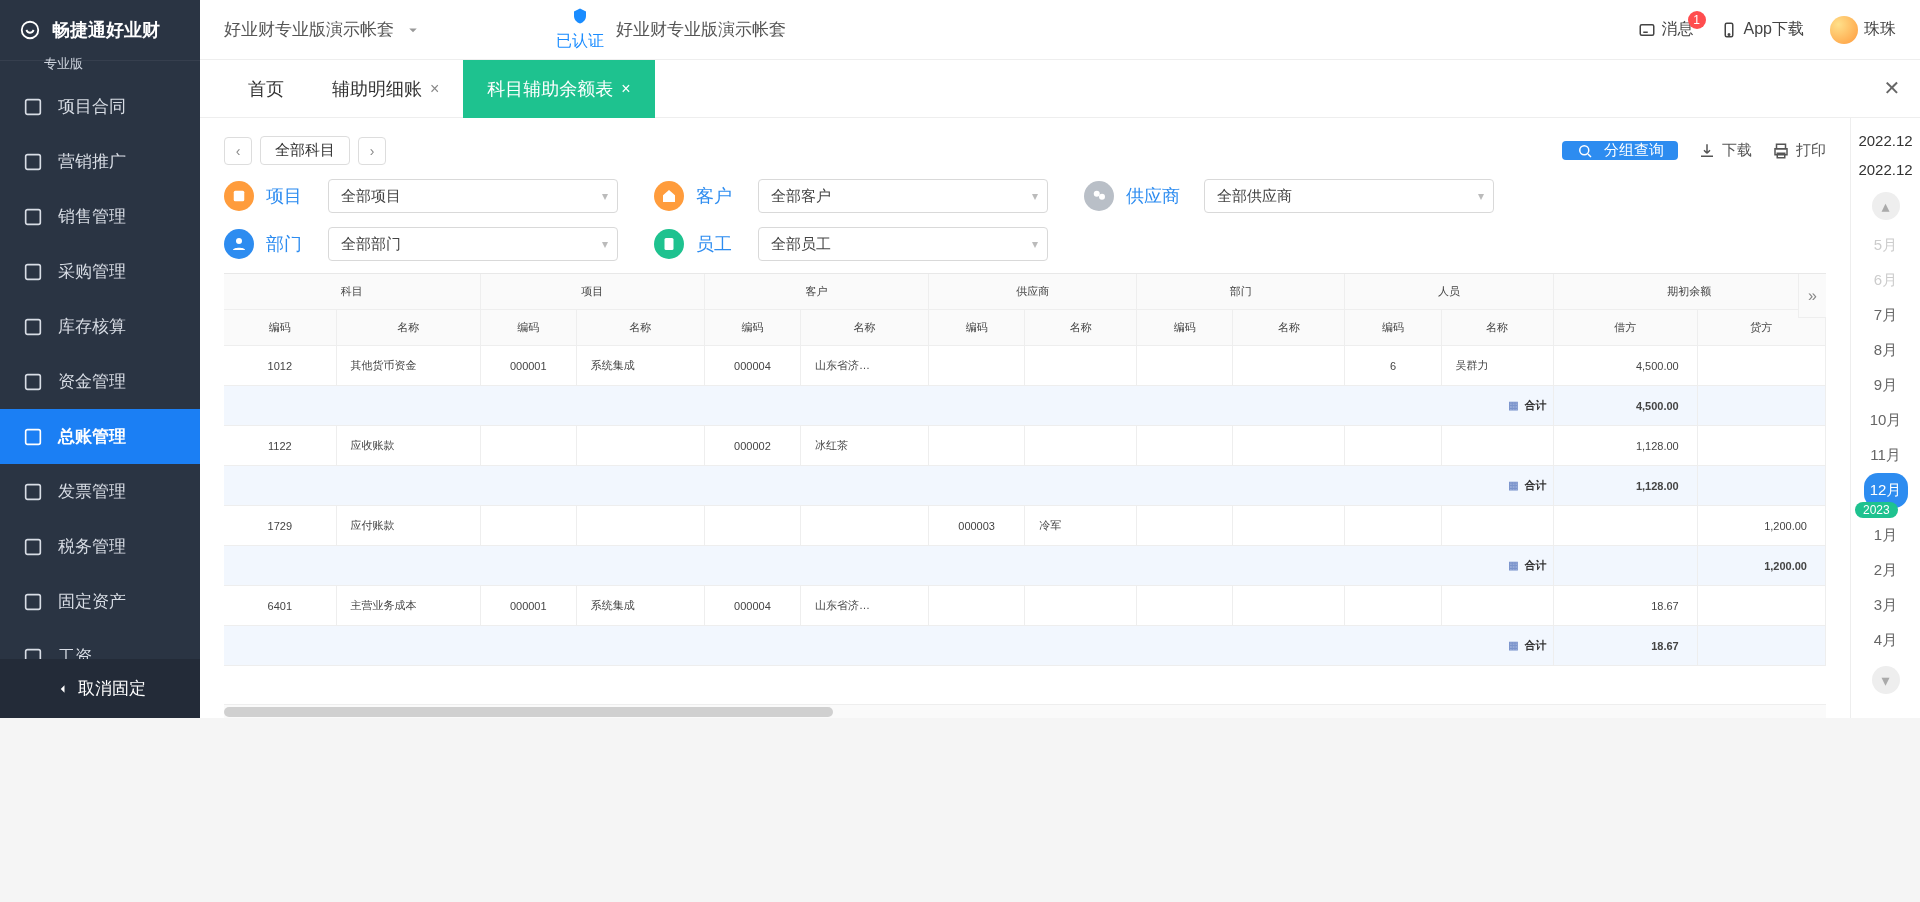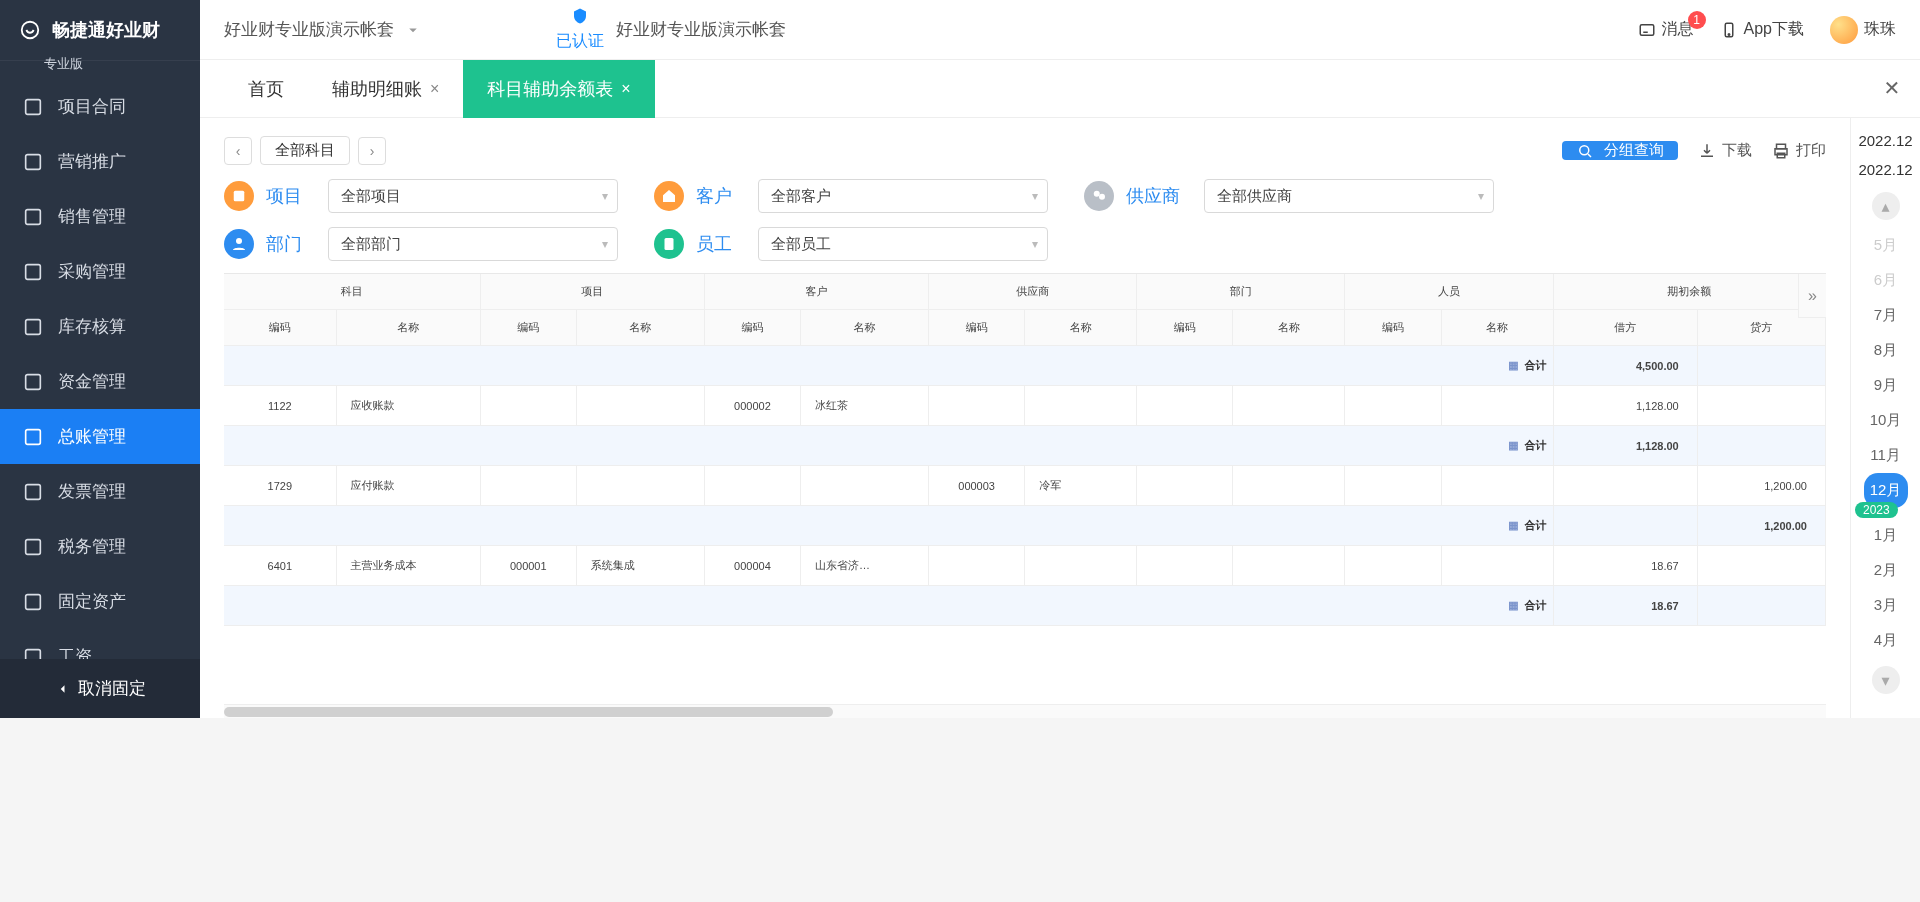--- a/index.html
+++ b/index.html
@@ -7,21 +7,21 @@
   .app { display: flex; width: 1920px; height: 718px; }
 
   
   .sidebar { width: 200px; background: #2a3443; color: #d8dde5; display: flex; flex-direction: column; position: relative; }
   .brand { display: flex; align-items: center; gap: 8px; padding: 16px; border-bottom: 1px solid rgba(255,255,255,0.06); }
   .brand-logo { width:28px; height:28px; display:flex; align-items:center; justify-content:center; }
   .brand-text { font-size: 18px; color: #fff; font-weight: 600; }
   .brand-sub { font-size: 13px; color: #cfd5df; padding-left:44px; margin-top:-6px; padding-bottom:6px; }
   .menu { flex: 1; overflow-y: hidden; }
   .menu-item { display: flex; align-items: center; gap: 14px; padding: 16px 22px; font-size: 17px; color:#d8dde5; cursor: pointer; }
-  .menu-item.active { background: #1b7ff4; color: #fff; }
+  .menu-item.active { background: #1b7ff4; color: #fff; font-weight: bold; }
   .menu-icon { width: 22px; height: 22px; display:flex; align-items:center; justify-content:center; }
   .sidebar-fix { display:flex; align-items:center; justify-content:center; gap:6px; padding: 18px 5px; font-size:17px; color:#fff; background:#232b38; cursor:pointer; }
 
   
   .main { flex: 1; display: flex; flex-direction: column; position: relative; background:#fff; }
   .header { height: 60px; background: #fff; display:flex; align-items:center; padding: 0 24px; gap: 12px; border-bottom:1px solid #eee; }
   .acct-select { flex:0 0 auto; color:#555; font-size:17px; display:flex; align-items:center; gap:10px; width:320px; cursor:pointer; }
   .cert { display:flex; align-items:center; gap:6px; color:#1a8cff; font-size:16px;flex-direction:column; }
   .acct-name { color:#555; font-size:17px; flex:1; }
   .hdr-right { display:flex; align-items:center; gap:26px; }
@@ -388,20 +388,36 @@
                   <th>名称</th>
                 <th>编码</th>
                   <th>名称</th>
                 <th>编码</th>
                   <th>名称</th>
                 <th>借方</th>
                   <th>贷方</th>
               </tr>
             </thead>
             <tbody id="tbody">
+                <tr>
+                  <td style="width:7%" class="">1012</td>
+                  <td style="width:9%" class="left">其他货币资金</td>
+                  <td style="width:6%" class="">000001</td>
+                  <td style="width:8%" class="left">系统集成</td>
+                  <td style="width:6%" class="">000004</td>
+                  <td style="width:8%" class="left">山东省济…</td>
+                  <td style="width:6%" class=""></td>
+                  <td style="width:7%" class="left"></td>
+                  <td style="width:6%" class=""></td>
+                  <td style="width:7%" class="left"></td>
+                  <td style="width:6%" class="">6</td>
+                  <td style="width:7%" class="left">吴群力</td>
+                  <td style="width:9%" class="num">4,500.00</td>
+                  <td style="width:8%" class="num"></td>
+                </tr>
                 <tr class="subtotal">
                   <td colspan="12" class="left"><span class="sub-icon">▦</span>合计</td>
                   <td class="num">4,500.00</td>
                   <td class="num"></td>
                 </tr>
                 <tr>
                   <td style="width:7%" class="">1122</td>
                   <td style="width:9%" class="left">应收账款</td>
                   <td style="width:6%" class=""></td>
                   <td style="width:8%" class="left"></td>

